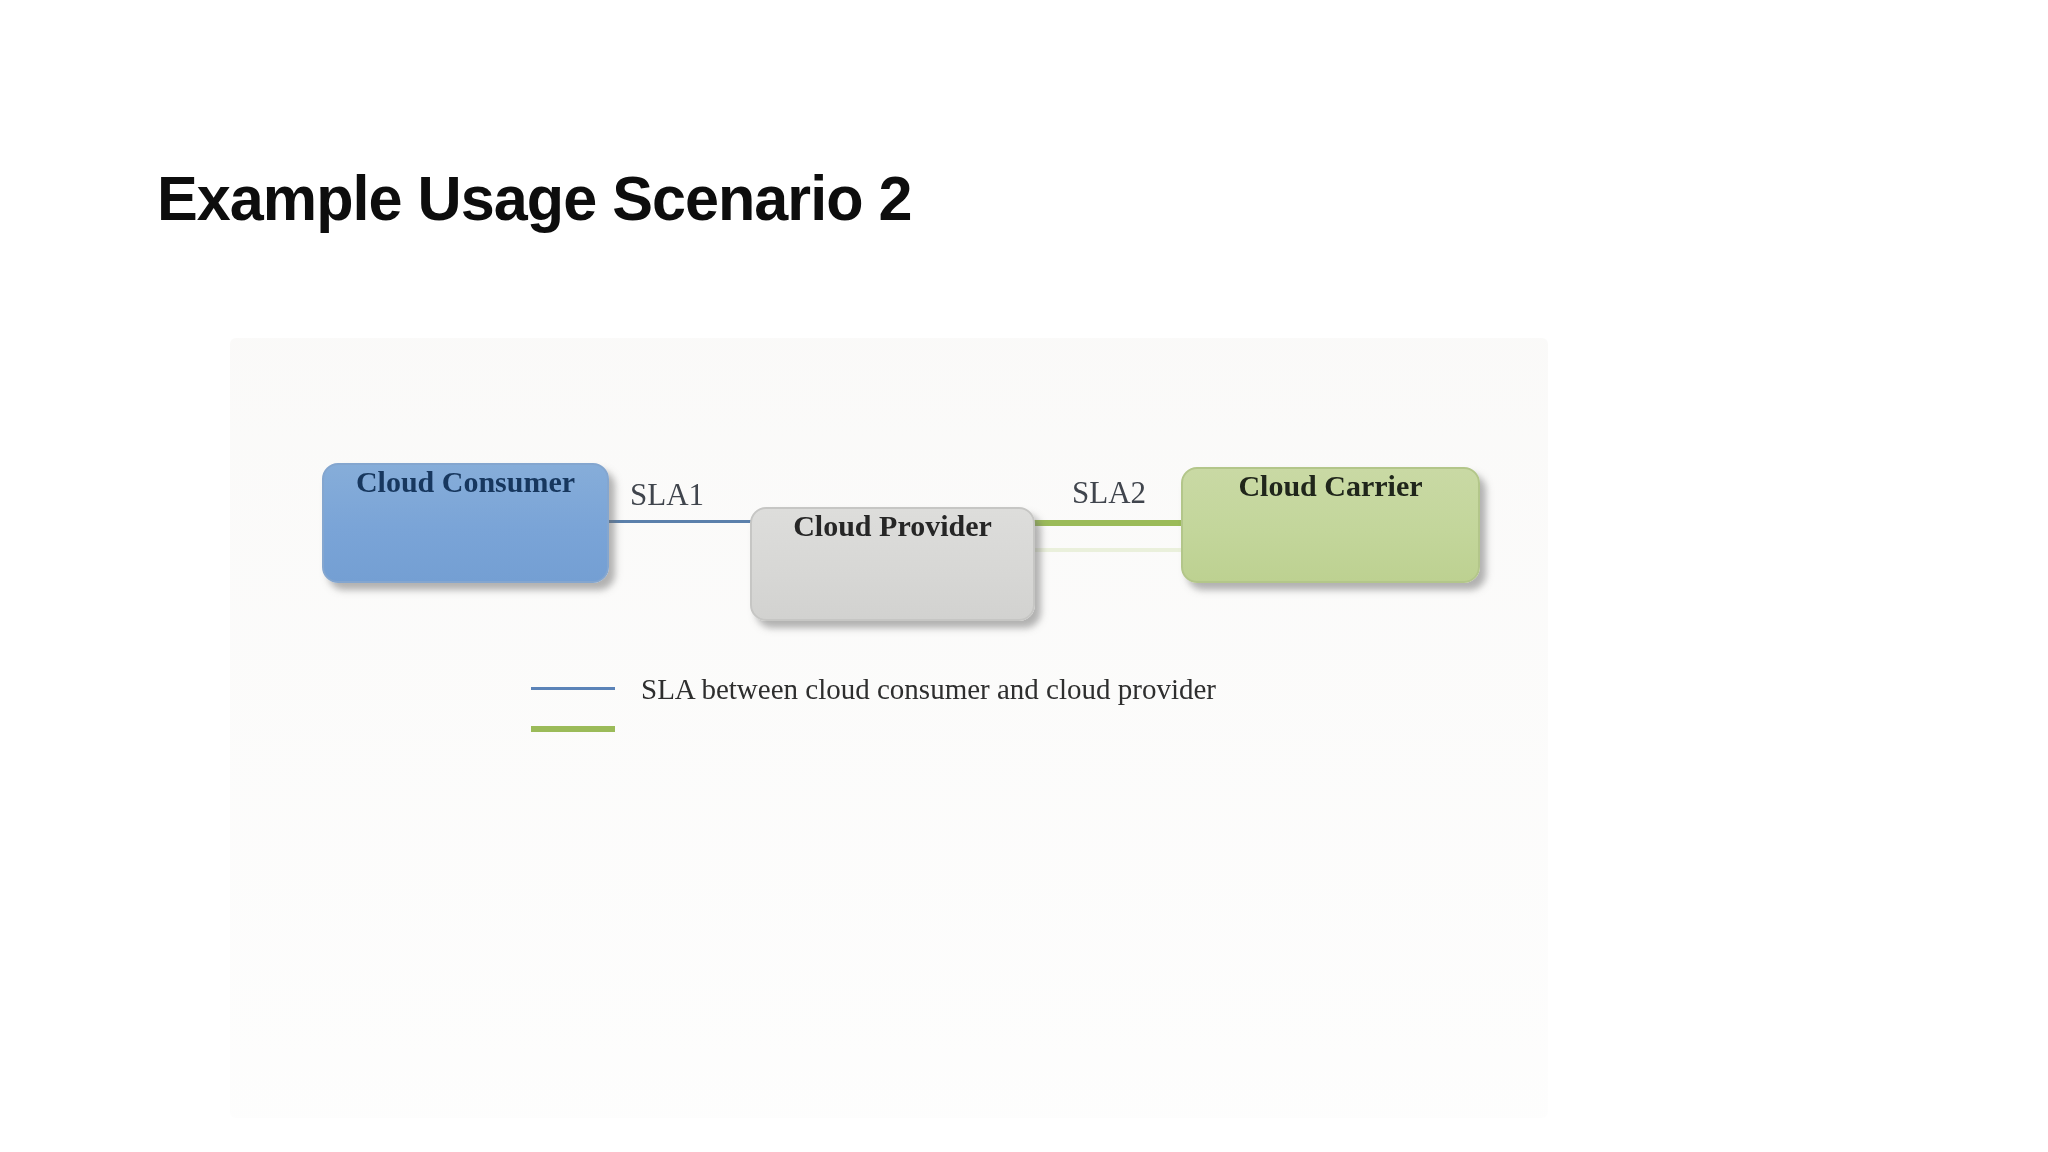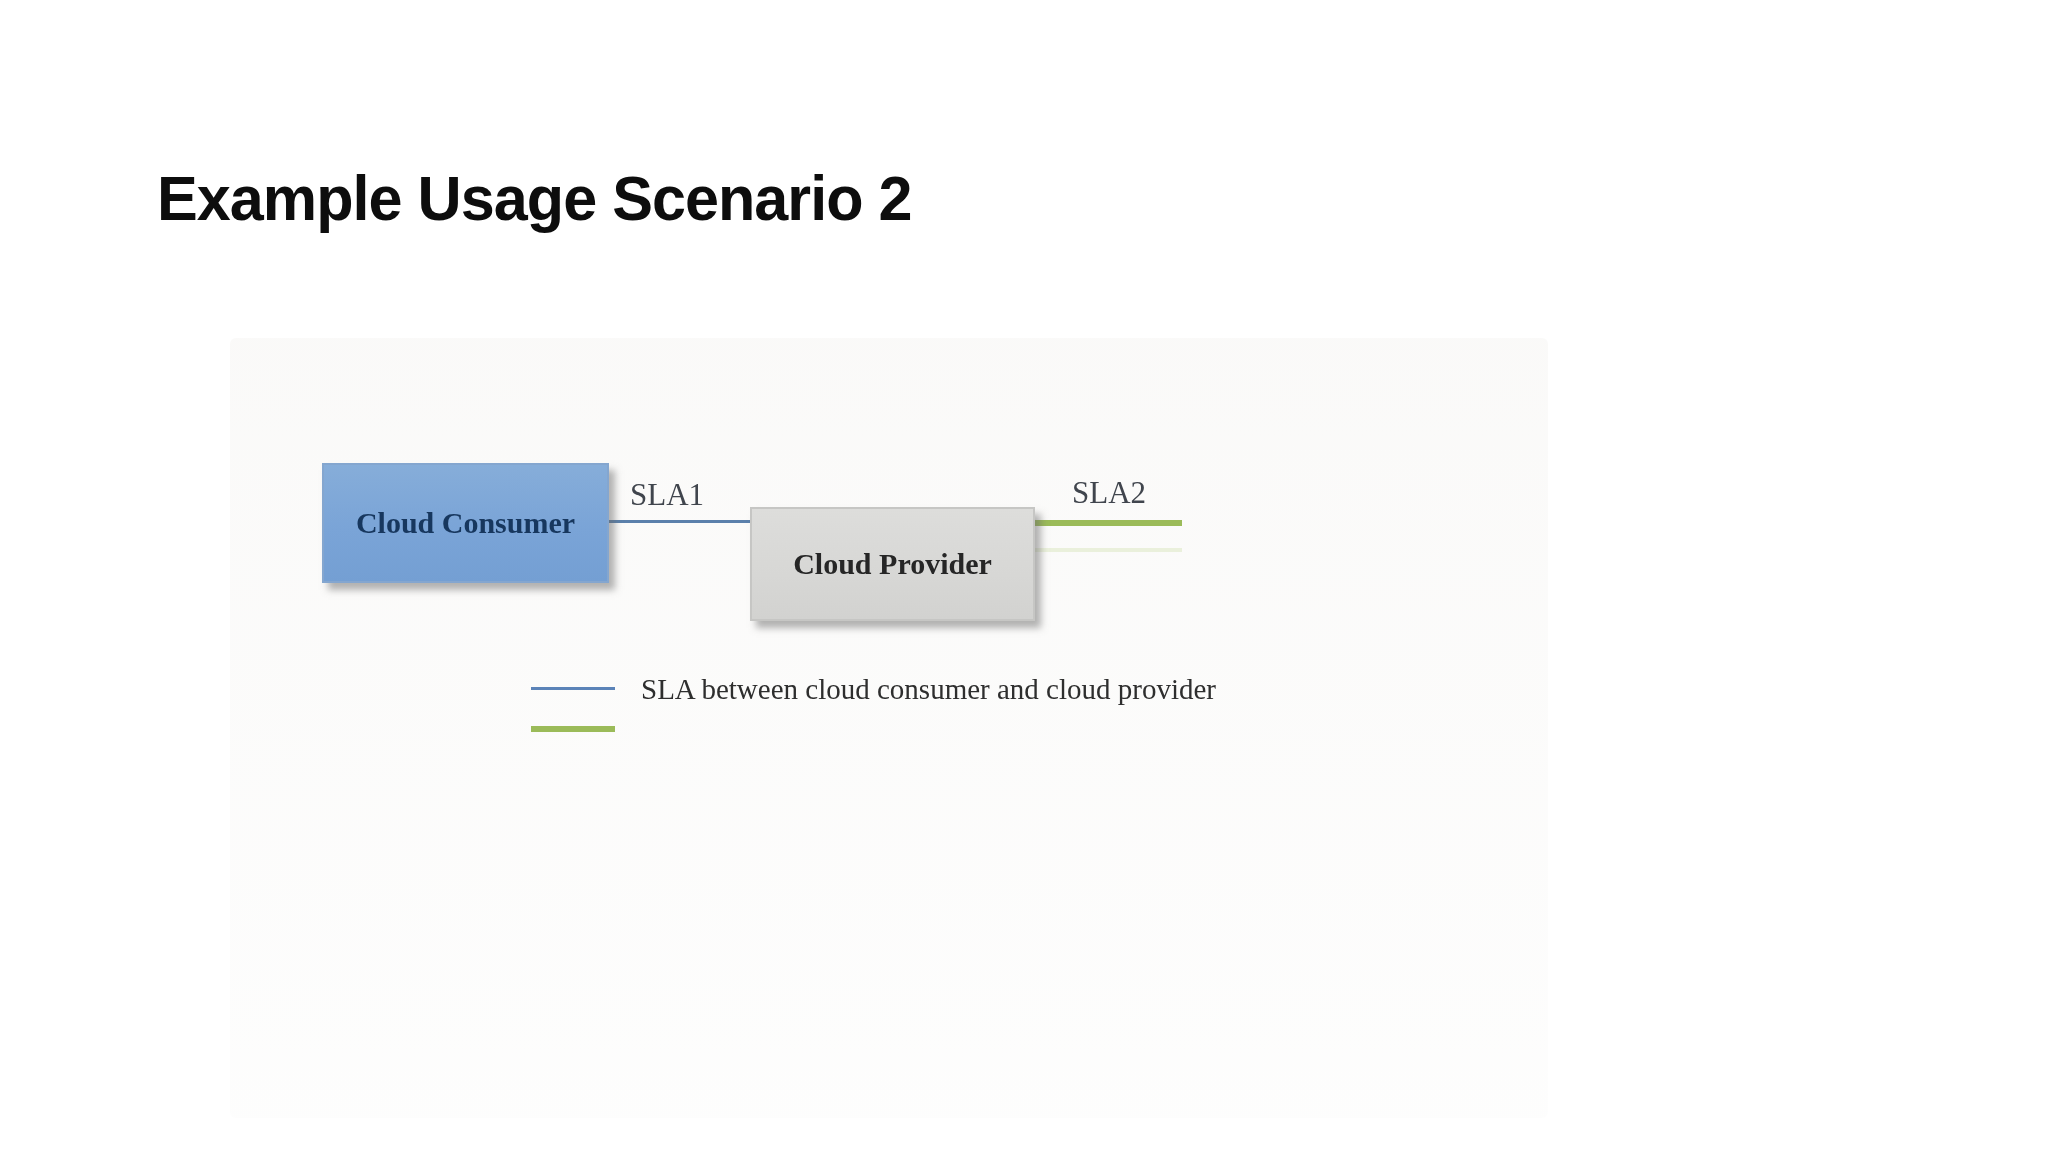--- a/index.html
+++ b/index.html
@@ -35,23 +35,23 @@
     transform-origin: left center;
     white-space: nowrap;
   }
   .diagram {
     position: absolute;
     left: 4px; top: 0; width: 100%; height: 100%;
     filter: blur(0.35px);
   }
   .node {
     position: absolute;
-    border-radius: 0;
+    border-radius: 16px;
     display: flex;
-    align-items: center;
+    align-items: flex-start;
     justify-content: center;
     font-family: "Liberation Serif", "DejaVu Serif", serif;
     font-weight: 700;
     font-size: 30px;
     box-shadow: 6px 7px 7px rgba(105,105,105,0.5);
     text-align: center;
   }
   .node-consumer {
     left: 318px; top: 463px; width: 283px; height: 116px;
     background: linear-gradient(180deg, #86add9 0%, #7aa4d7 55%, #749fd3 100%);
@@ -138,20 +138,23 @@
     <div class="sla-label sla2-label">SLA2</div>
 
     <div class="node node-consumer">
       <span>Cloud Consumer</span>
     </div>
 
     <div class="node node-provider">
       <span>Cloud Provider</span>
     </div>
 
+    <div class="node node-carrier">
+      <span>Cloud Carrier</span>
+    </div>
 
     <div class="legend-swatch legend-swatch-1"></div>
     <div class="legend-label legend-label-1">SLA between cloud consumer and cloud provider</div>
 
     <div class="legend-swatch legend-swatch-2"></div>
 
   </div>
 </div>
 
 </body></html>

